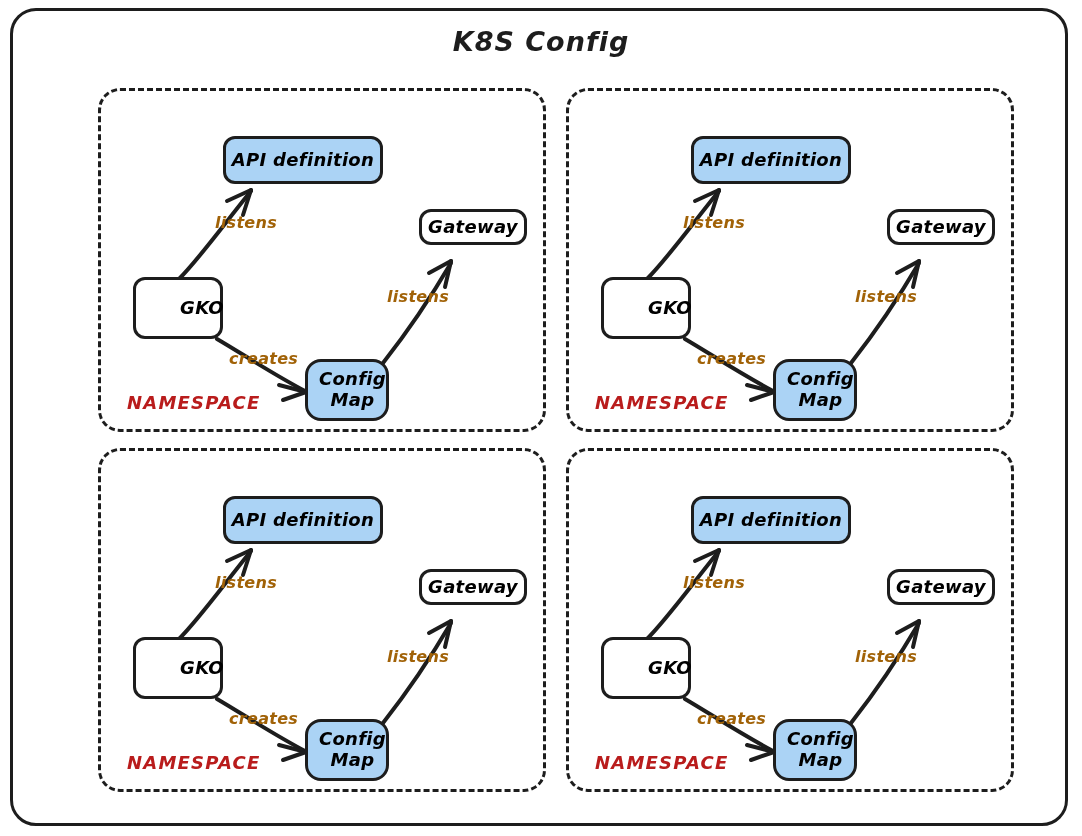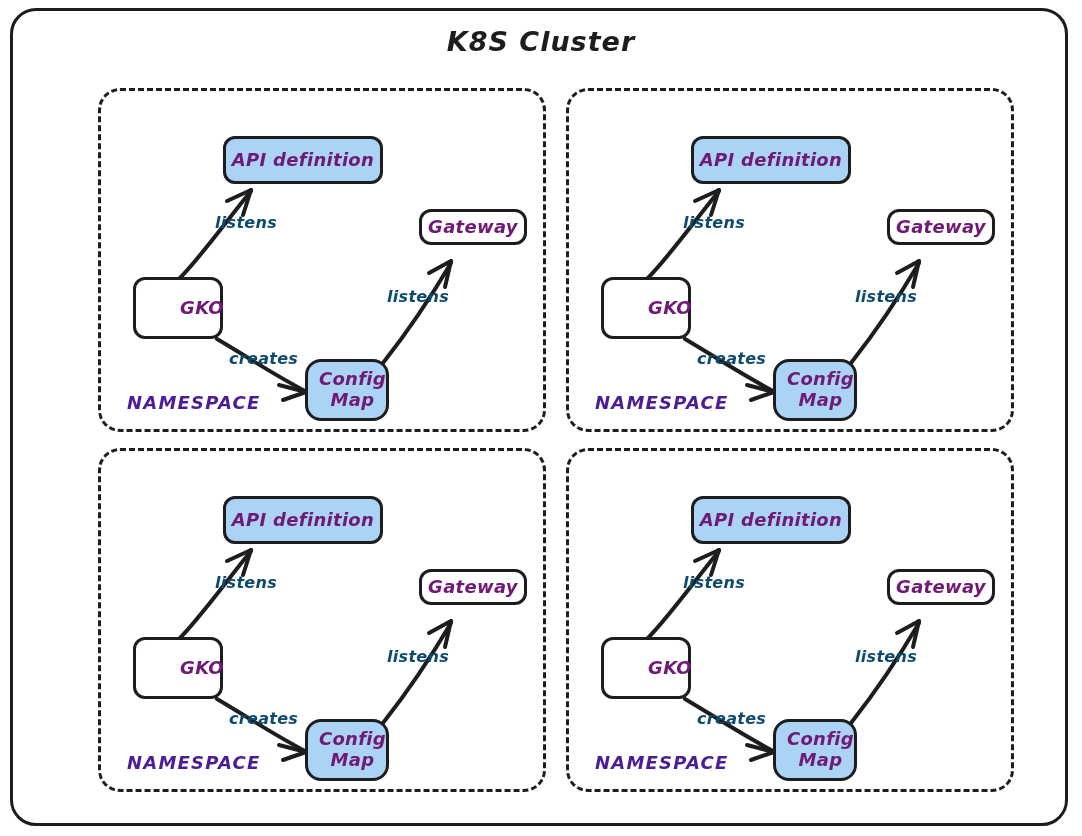--- a/index.html
+++ b/index.html
@@ -64,56 +64,56 @@
   .ns-2 { left: 98px;  top: 448px; }
   .ns-3 { left: 566px; top: 448px; }
 
   .ns-label {
     position: absolute;
     left: 26px;
     bottom: 22px;
     font-size: 18px;
     font-style: italic;
     font-weight: 600;
-    color: #4c1d95;
+    color: #b91c1c;
     letter-spacing: 1.2px;
     white-space: nowrap;
   }
   
   .node {
     position: absolute;
     box-sizing: border-box;
     border: 3px solid #1d1d1d;
     border-radius: 12px;
     display: flex;
     align-items: center;
     justify-content: center;
     text-align: center;
     font-size: 18px;
     font-style: italic;
     font-weight: 600;
-    color: #701a75;
+    color: #000000;
     line-height: 1.15;
     letter-spacing: 0.3px;
     background: #ffffff;
   }
   .node.blue { background: #abd3f5; }
 
   .node-api     { left: 122px; top: 45px;  width: 160px; height: 48px; }
   .node-gateway { left: 318px; top: 118px; width: 108px; height: 36px; }
   .node-gko     { left: 32px;  top: 186px; width: 90px;  height: 62px; padding-left: 48px; }
   .node-cm      { left: 204px; top: 268px; width: 84px;  height: 62px;
                   border-radius: 16px; justify-content: flex-end; }
 
   .edge-label {
     position: absolute;
     font-size: 16px;
     font-style: italic;
     font-weight: 600;
-    color: #0c4a6e;
+    color: #a16207;
     letter-spacing: 0.3px;
     white-space: nowrap;
   }
   .lbl-listens-api { left: 114px; top: 122px; }
   .lbl-creates     { left: 128px; top: 258px; }
   .lbl-listens-gw  { left: 286px; top: 196px; }
 
   .ns-svg {
     position: absolute;
     left: 0;
@@ -125,21 +125,21 @@
   }
   .ns-inner { position: absolute; left: 0; top: 0; width: 448px; height: 344px; }
 </style>
 </head>
 <body>
 
 <div id="canvas">
 
   <div id="cluster-frame"></div>
 
-  <div id="cluster-title" class="hand">K8S Cluster</div>
+  <div id="cluster-title" class="hand">K8S Config</div>
 
   <div class="namespace ns-0">
     <div class="ns-inner">
 
       <svg class="ns-svg" viewBox="0 0 448 344">
         <g stroke="#1d1d1d" fill="none" stroke-linecap="round" stroke-linejoin="round">
           <path d="M 78 188 C 98 168 124 132 150 100" stroke-width="4"></path>
           <path d="M 150 99 L 126 110" stroke-width="4"></path>
           <path d="M 150 99 L 142 124" stroke-width="4"></path>
           <path d="M 116 248 C 140 262 170 282 204 300" stroke-width="4"></path>

